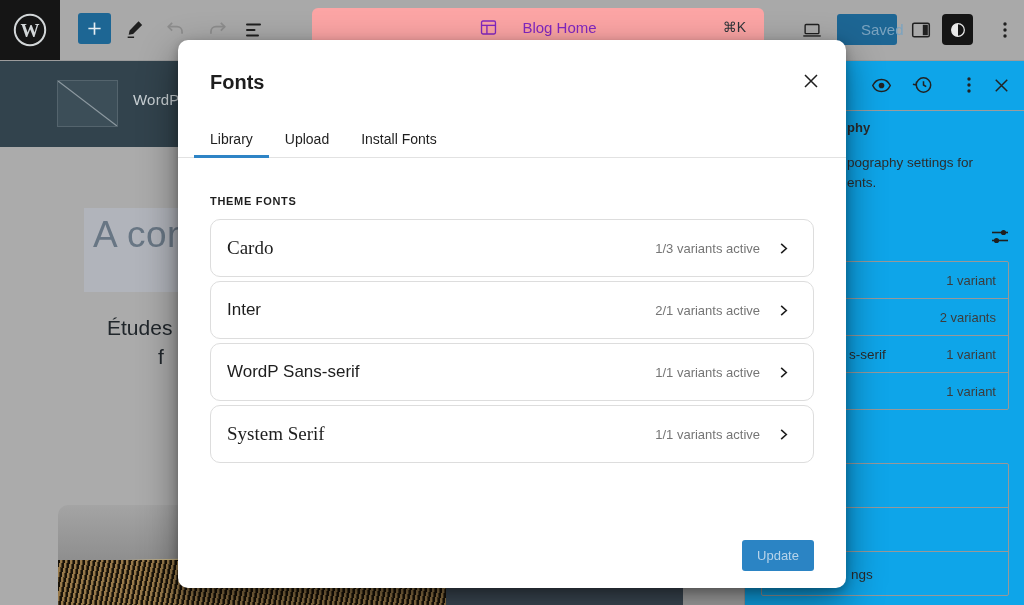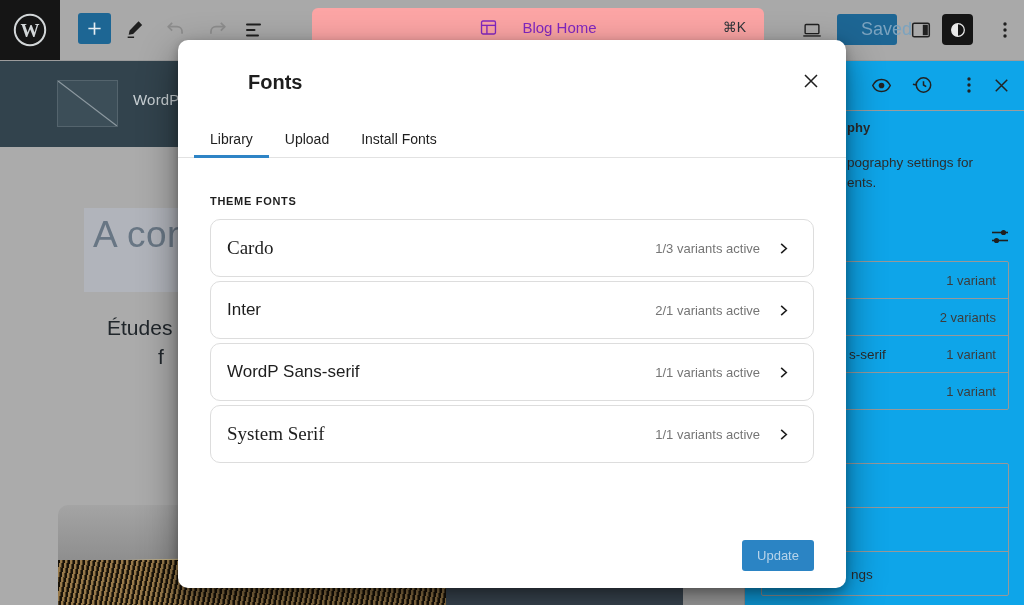--- a/index.html
+++ b/index.html
@@ -18,21 +18,21 @@
   .btn-pencil{left:121px;top:15px;width:28px;height:28px;}
   .btn-undo{left:163px;top:17px;width:26px;height:26px;color:#8d8d8d;}
   .btn-redo{left:204px;top:17px;width:26px;height:26px;color:#8d8d8d;}
   .btn-listview{left:241px;top:17px;width:26px;height:26px;}
   .cmdbar{position:absolute;left:312px;top:8px;width:452px;height:38px;border-radius:6px;background:#fca5a5;
           display:flex;align-items:center;justify-content:center;gap:24px;cursor:pointer;}
   .cmd-label{color:#8227c0;font-size:15px;font-weight:500;}
   .cmd-shortcut{position:absolute;right:18px;color:#2f353a;font-size:14px;}
   .btn-view{left:799px;top:18px;width:26px;height:24px;}
   .btn-saved{position:absolute;left:837px;top:14px;width:60px;height:31px;border:none;border-radius:3px;
-             background:#1d6694;color:#7ba3bf;font-size:18px;font-weight:500;cursor:default;padding-left:24px;}
+             background:#1d6694;color:#7ba3bf;font-size:15px;font-weight:500;cursor:default;padding-left:24px;}
   .btn-panel{left:908px;top:17px;width:26px;height:26px;}
   .btn-styles{position:absolute;left:942px;top:14px;width:31px;height:31px;border:none;border-radius:4px;
               background:#151515;display:flex;align-items:center;justify-content:center;padding:0;cursor:pointer;}
   .btn-dots{left:992px;top:17px;width:26px;height:26px;}
 
   
   .canvas{position:absolute;left:0;top:60px;width:744px;height:545px;background:#ababab;overflow:hidden;z-index:1;}
   .site-header{position:absolute;left:0;top:0;width:744px;height:87px;background:#32434d;}
   .logo-ph{position:absolute;left:57px;top:20px;width:61px;height:47px;background:#3c4e58;border:1px solid #54646d;box-sizing:border-box;}
   .site-title{position:absolute;left:133px;top:31px;font-size:15px;color:#c9d0d4;letter-spacing:.2px;white-space:nowrap;}
@@ -68,21 +68,21 @@
   .sb-row-meta{position:absolute;right:12px;top:50%;transform:translateY(-50%);font-size:13px;color:#3c3c3c;}
   .sb-elements{position:absolute;left:16px;top:403px;width:248px;border:1px solid #989898;border-radius:2px;box-sizing:border-box;}
   .sb-el-row{position:relative;height:43px;cursor:pointer;text-align:center;}
   .sb-el-row + .sb-el-row{border-top:1px solid #989898;}
   .sb-el-name{position:absolute;left:89px;top:50%;transform:translateY(-50%);font-size:13.5px;color:#2b2b2b;}
 
   
   .overlay{position:absolute;left:0;top:0;width:1024px;height:605px;z-index:40;background:rgba(0,0,0,0);}
   .modal{position:absolute;left:178px;top:40px;width:668px;height:548px;background:#ffffff;border-radius:10px;
          box-shadow:0 14px 38px rgba(0,0,0,.45),0 3px 10px rgba(0,0,0,.25);z-index:50;}
-  .modal-title{position:absolute;left:32px;top:31px;font-size:20px;font-weight:600;color:#1e1e1e;margin-left:38px;}
+  .modal-title{position:absolute;left:32px;top:31px;font-size:20px;font-weight:600;color:#1e1e1e;}
   .modal-close{position:absolute;right:20px;top:26px;width:30px;height:30px;background:none;border:none;padding:0;
                display:flex;align-items:center;justify-content:center;color:#1e1e1e;cursor:pointer;}
   .tabs{position:absolute;left:0;top:80px;width:100%;height:38px;border-bottom:1px solid #e2e2e2;
         display:flex;padding-left:16px;box-sizing:border-box;}
   .tab{padding:0 16px;font-size:14px;font-weight:500;color:#1e1e1e;background:none;border:none;height:38px;
        display:flex;align-items:center;cursor:pointer;}
   .tab.active{box-shadow:inset 0 -3px 0 #2e84c6;}
   .section-label{position:absolute;left:32px;top:155px;font-size:11px;font-weight:600;letter-spacing:.7px;color:#1e1e1e;}
   .font-list{position:absolute;left:32px;top:179px;width:604px;}
   .font-row{height:58px;border:1px solid #dddddd;border-radius:10px;margin-bottom:4px;display:flex;align-items:center;

